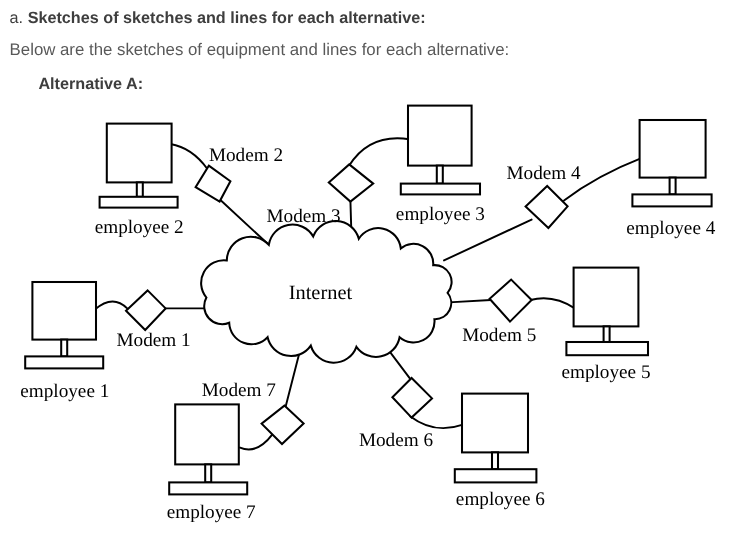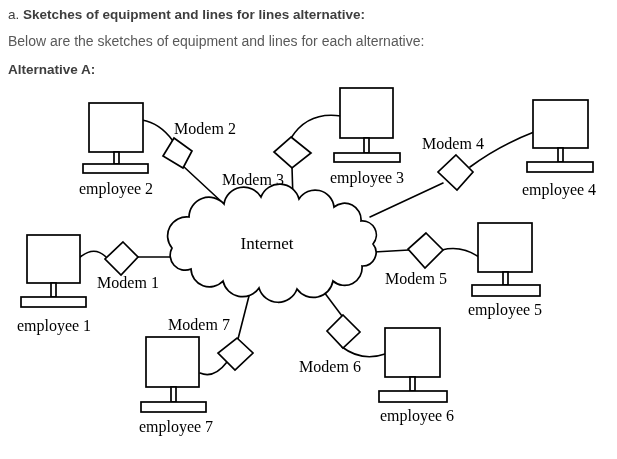--- a/index.html
+++ b/index.html
@@ -8,33 +8,33 @@
     width: 617px;
     height: 459px;
     background: #ffffff;
     font-family: "Liberation Sans", sans-serif;
     overflow: hidden;
   }
   .hline { position: absolute; left: 8px; white-space: nowrap; }
   .hline-1 { top: 7px;  font-size: 13.5px; color: #3e3e3e; }
   .hline-1 .bold { font-weight: bold; }
   .hline-2 { top: 33px; font-size: 14px; color: #595959; }
-  .hline-3 { top: 62px; font-size: 13.5px; color: #3e3e3e; font-weight: bold; }
+  .hline-3 { top: 62px; font-size: 13.5px; color: #3e3e3e; font-weight: bold; margin-left: 24px; }
   svg.diagram { position: absolute; left: 0; top: 0; }
   .shape  { fill: #ffffff; stroke: #000000; stroke-width: 1.7; }
   .wire   { fill: none; stroke: #000000; stroke-width: 1.6; stroke-linecap: round; }
   .lbl    { font-family: "Liberation Serif", serif; font-size: 16px; fill: #000000; text-anchor: middle; }
   .lbl-cloud { font-size: 17px; }
 </style>
 </head>
 <body>
 
 <div class="page">
 
-  <div class="hline hline-1"><span>a.</span>&nbsp;<span class="bold">Sketches of equipment and lines for lines alternative:</span></div>
+  <div class="hline hline-1"><span>a.</span>&nbsp;<span class="bold">Sketches of sketches and lines for each alternative:</span></div>
   <div class="hline hline-2">Below are the sketches of equipment and lines for each alternative:</div>
   <div class="hline hline-3">Alternative A:</div>
 
   <svg class="diagram" width="617" height="459" viewBox="0 0 617 459">
 
     <g>
       <path class="wire" d="M 79,258 Q 94,245 106,257"></path>
       <path class="wire" d="M 136,257 L 175,257"></path>
       <path class="wire" d="M 142,120 Q 160,123 173,141"></path>
       <path class="wire" d="M 183,166 L 224,204"></path>

